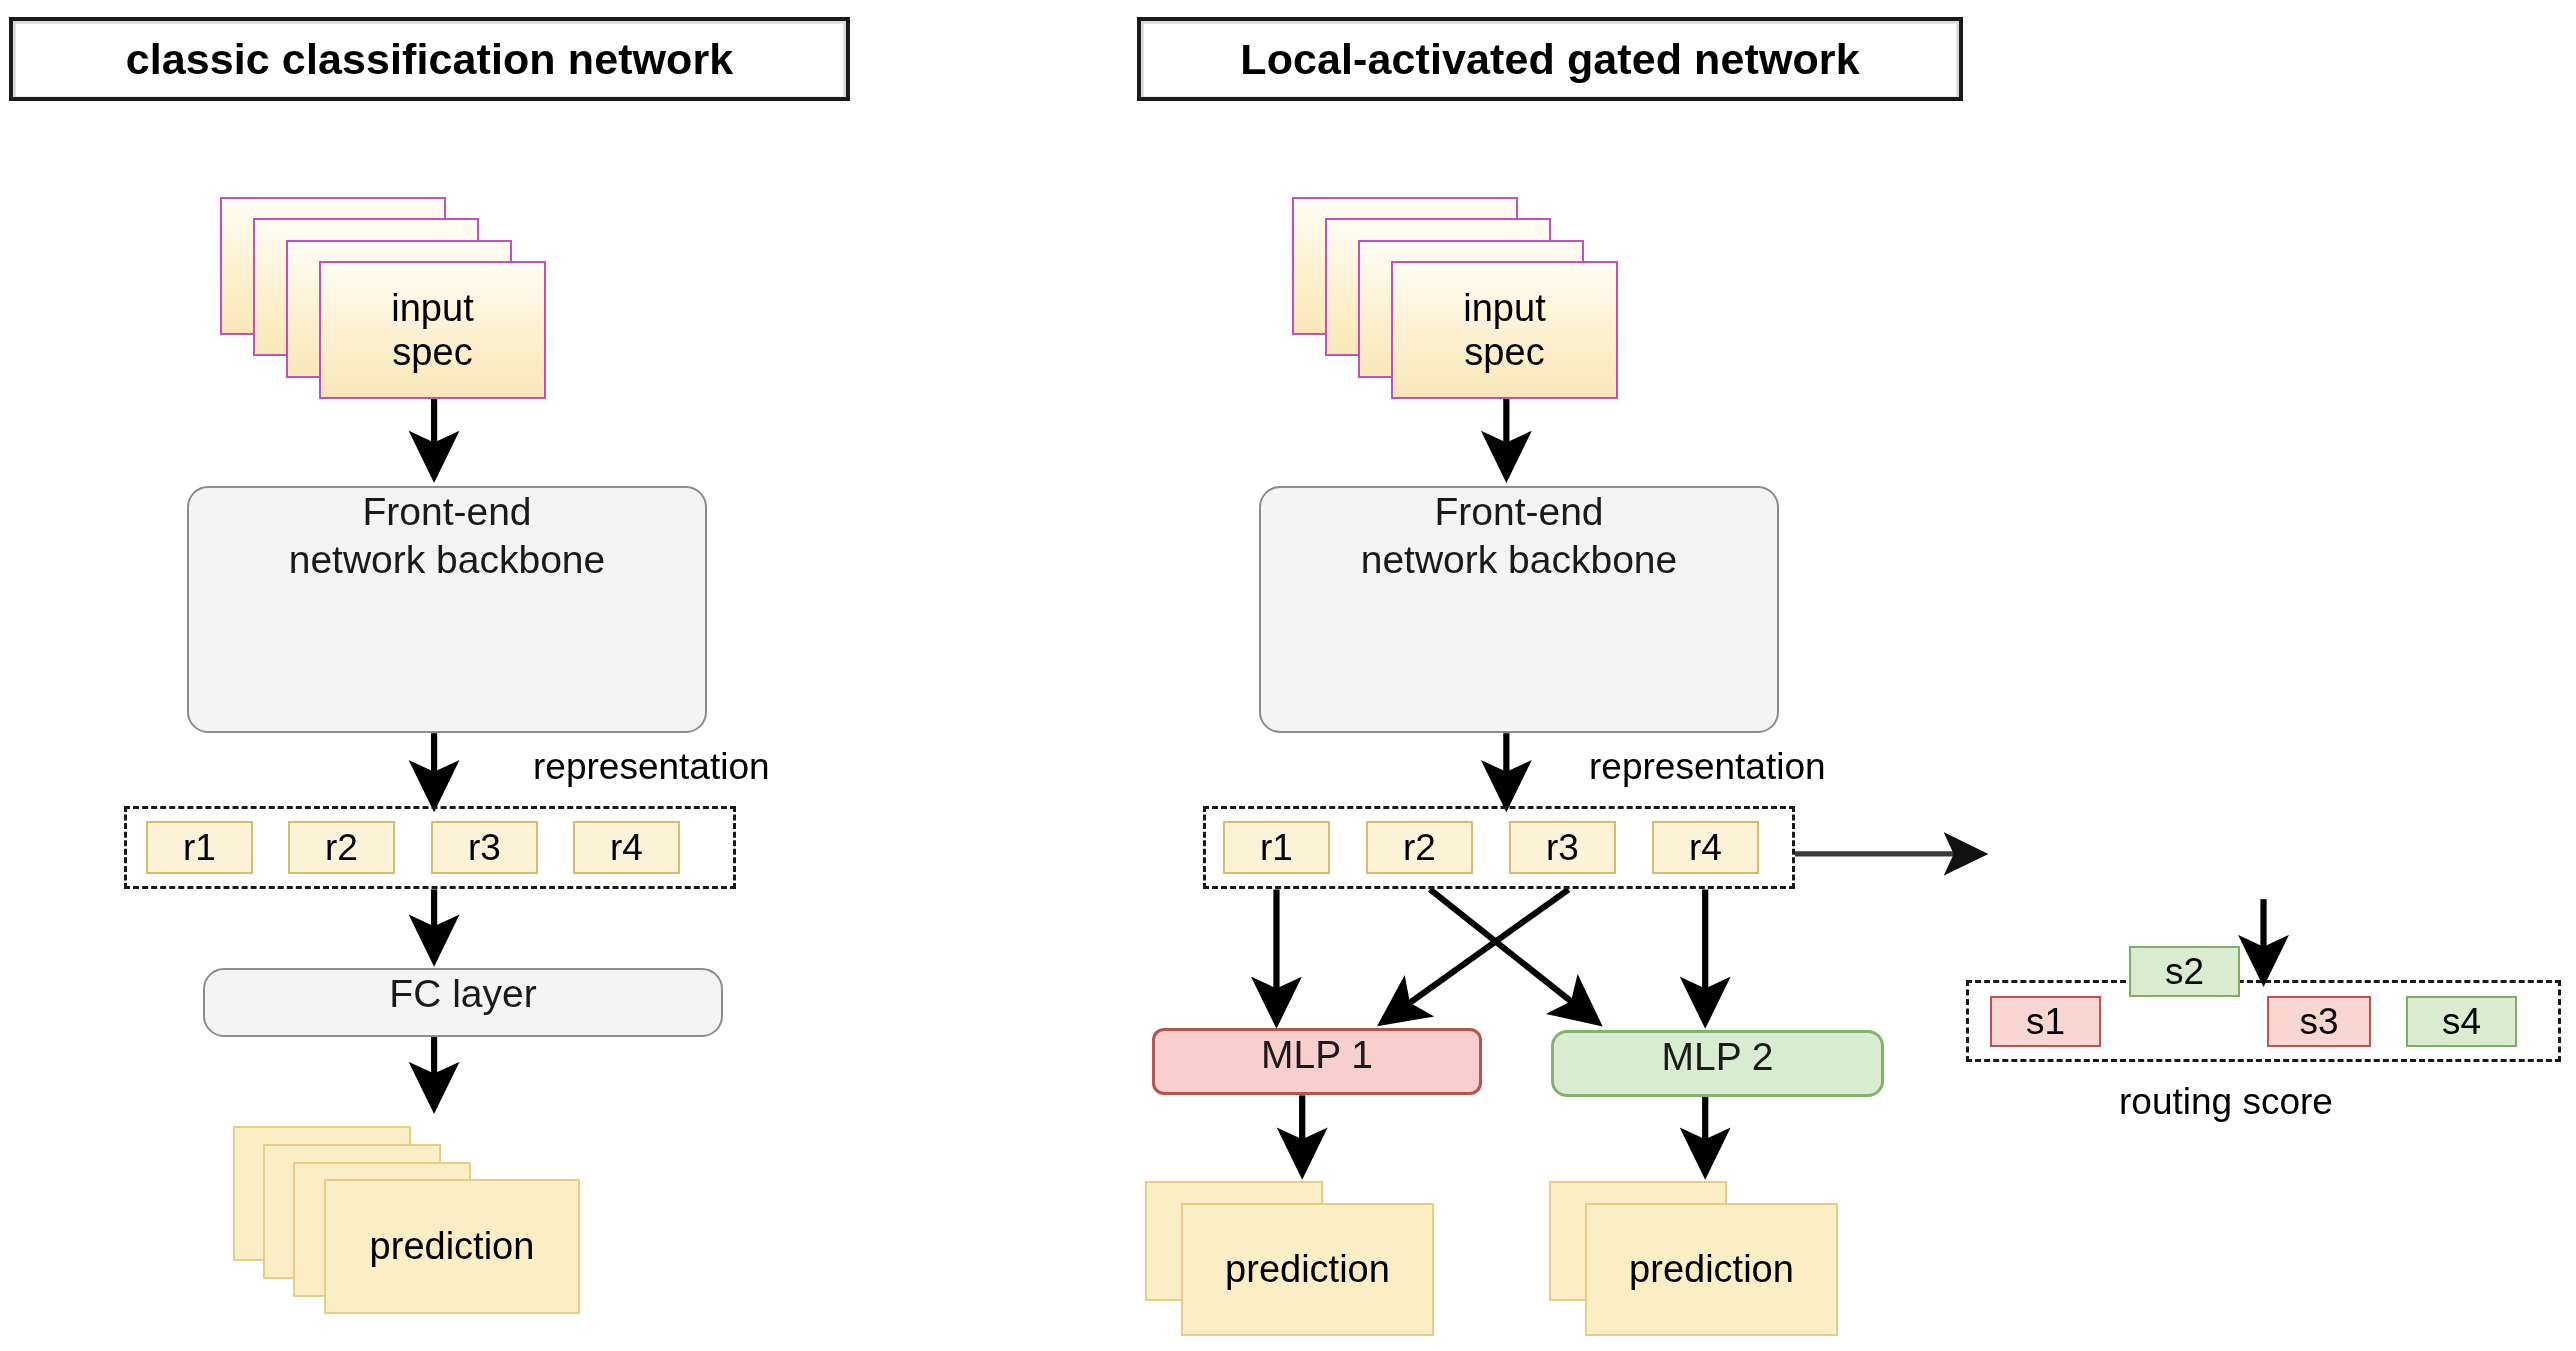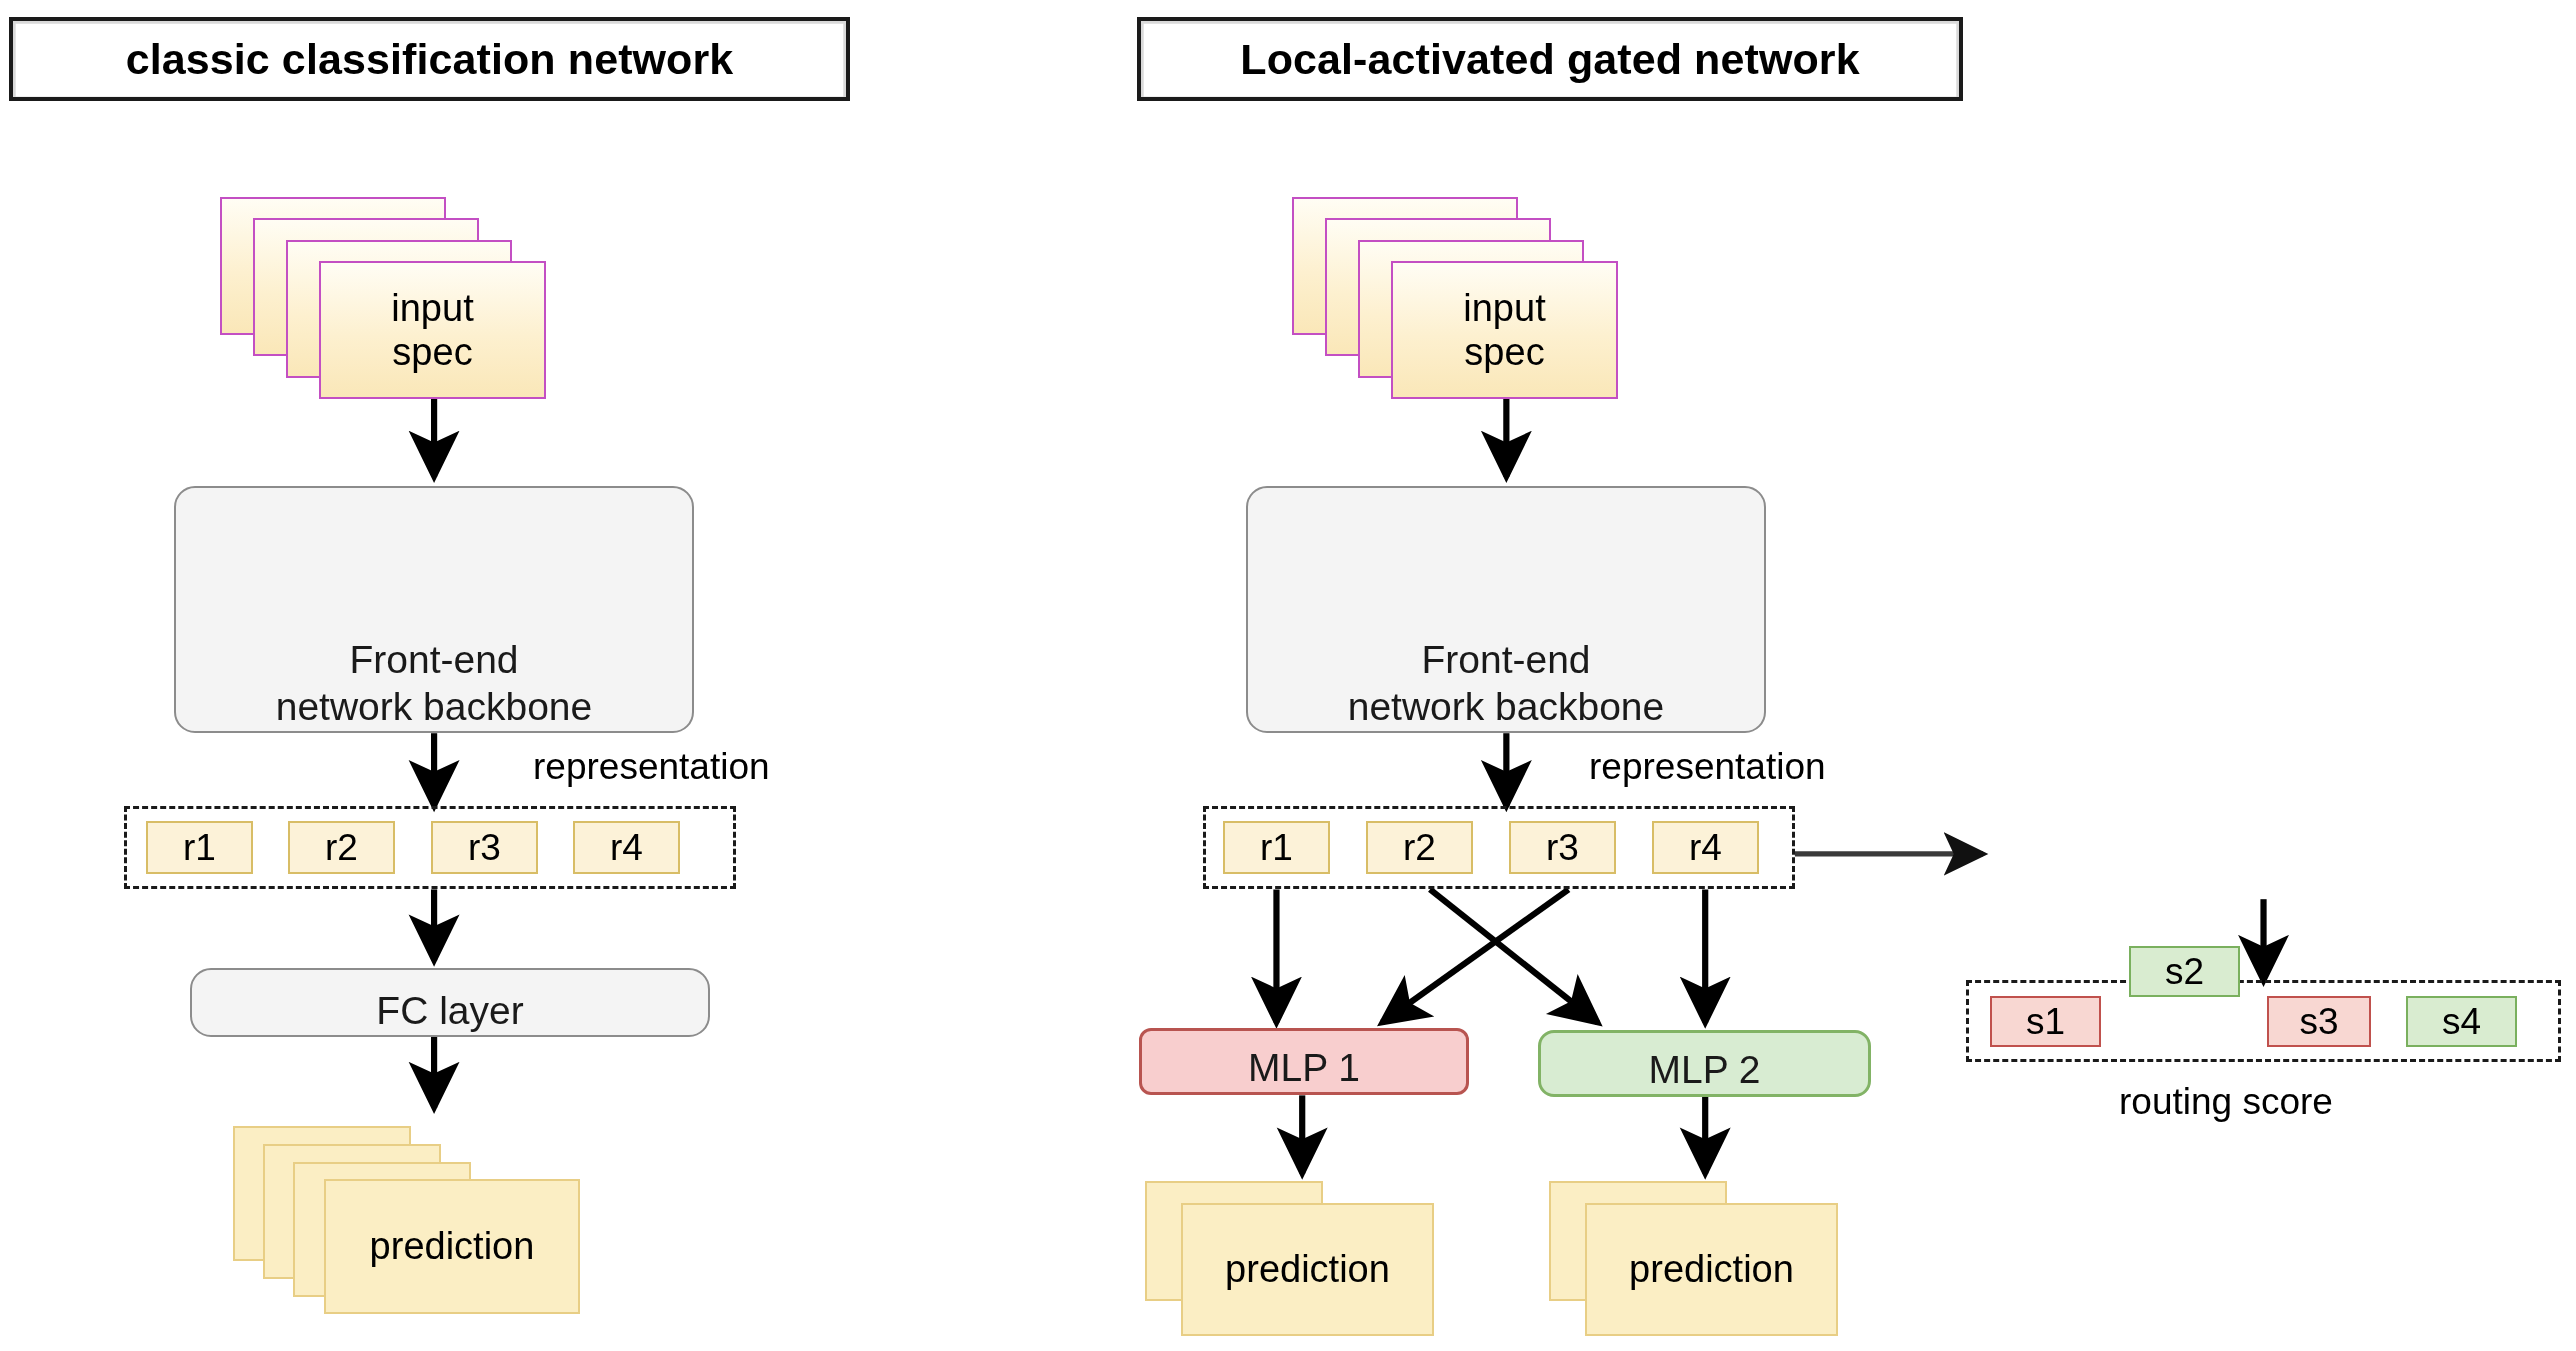--- a/index.html
+++ b/index.html
@@ -63,23 +63,24 @@
     color: #000;
   }
 
   
   .rbox {
     position: absolute;
     border-radius: 21px;
     border: 2.7px solid #8c8c8c;
     background: #f4f4f4;
     display: flex;
-    align-items: flex-end;
+    align-items: flex-start;
     justify-content: center;
     text-align: center;
+    margin-left: 13px;
   }
   .rbox .lbl {
     font-size: 39px;
     line-height: 1.22;
     color: #1a1a1a;
   }
   .rbox.mlp1 {
     border-color: #b85450;
     background: #f8cece;
     border-radius: 12px;

